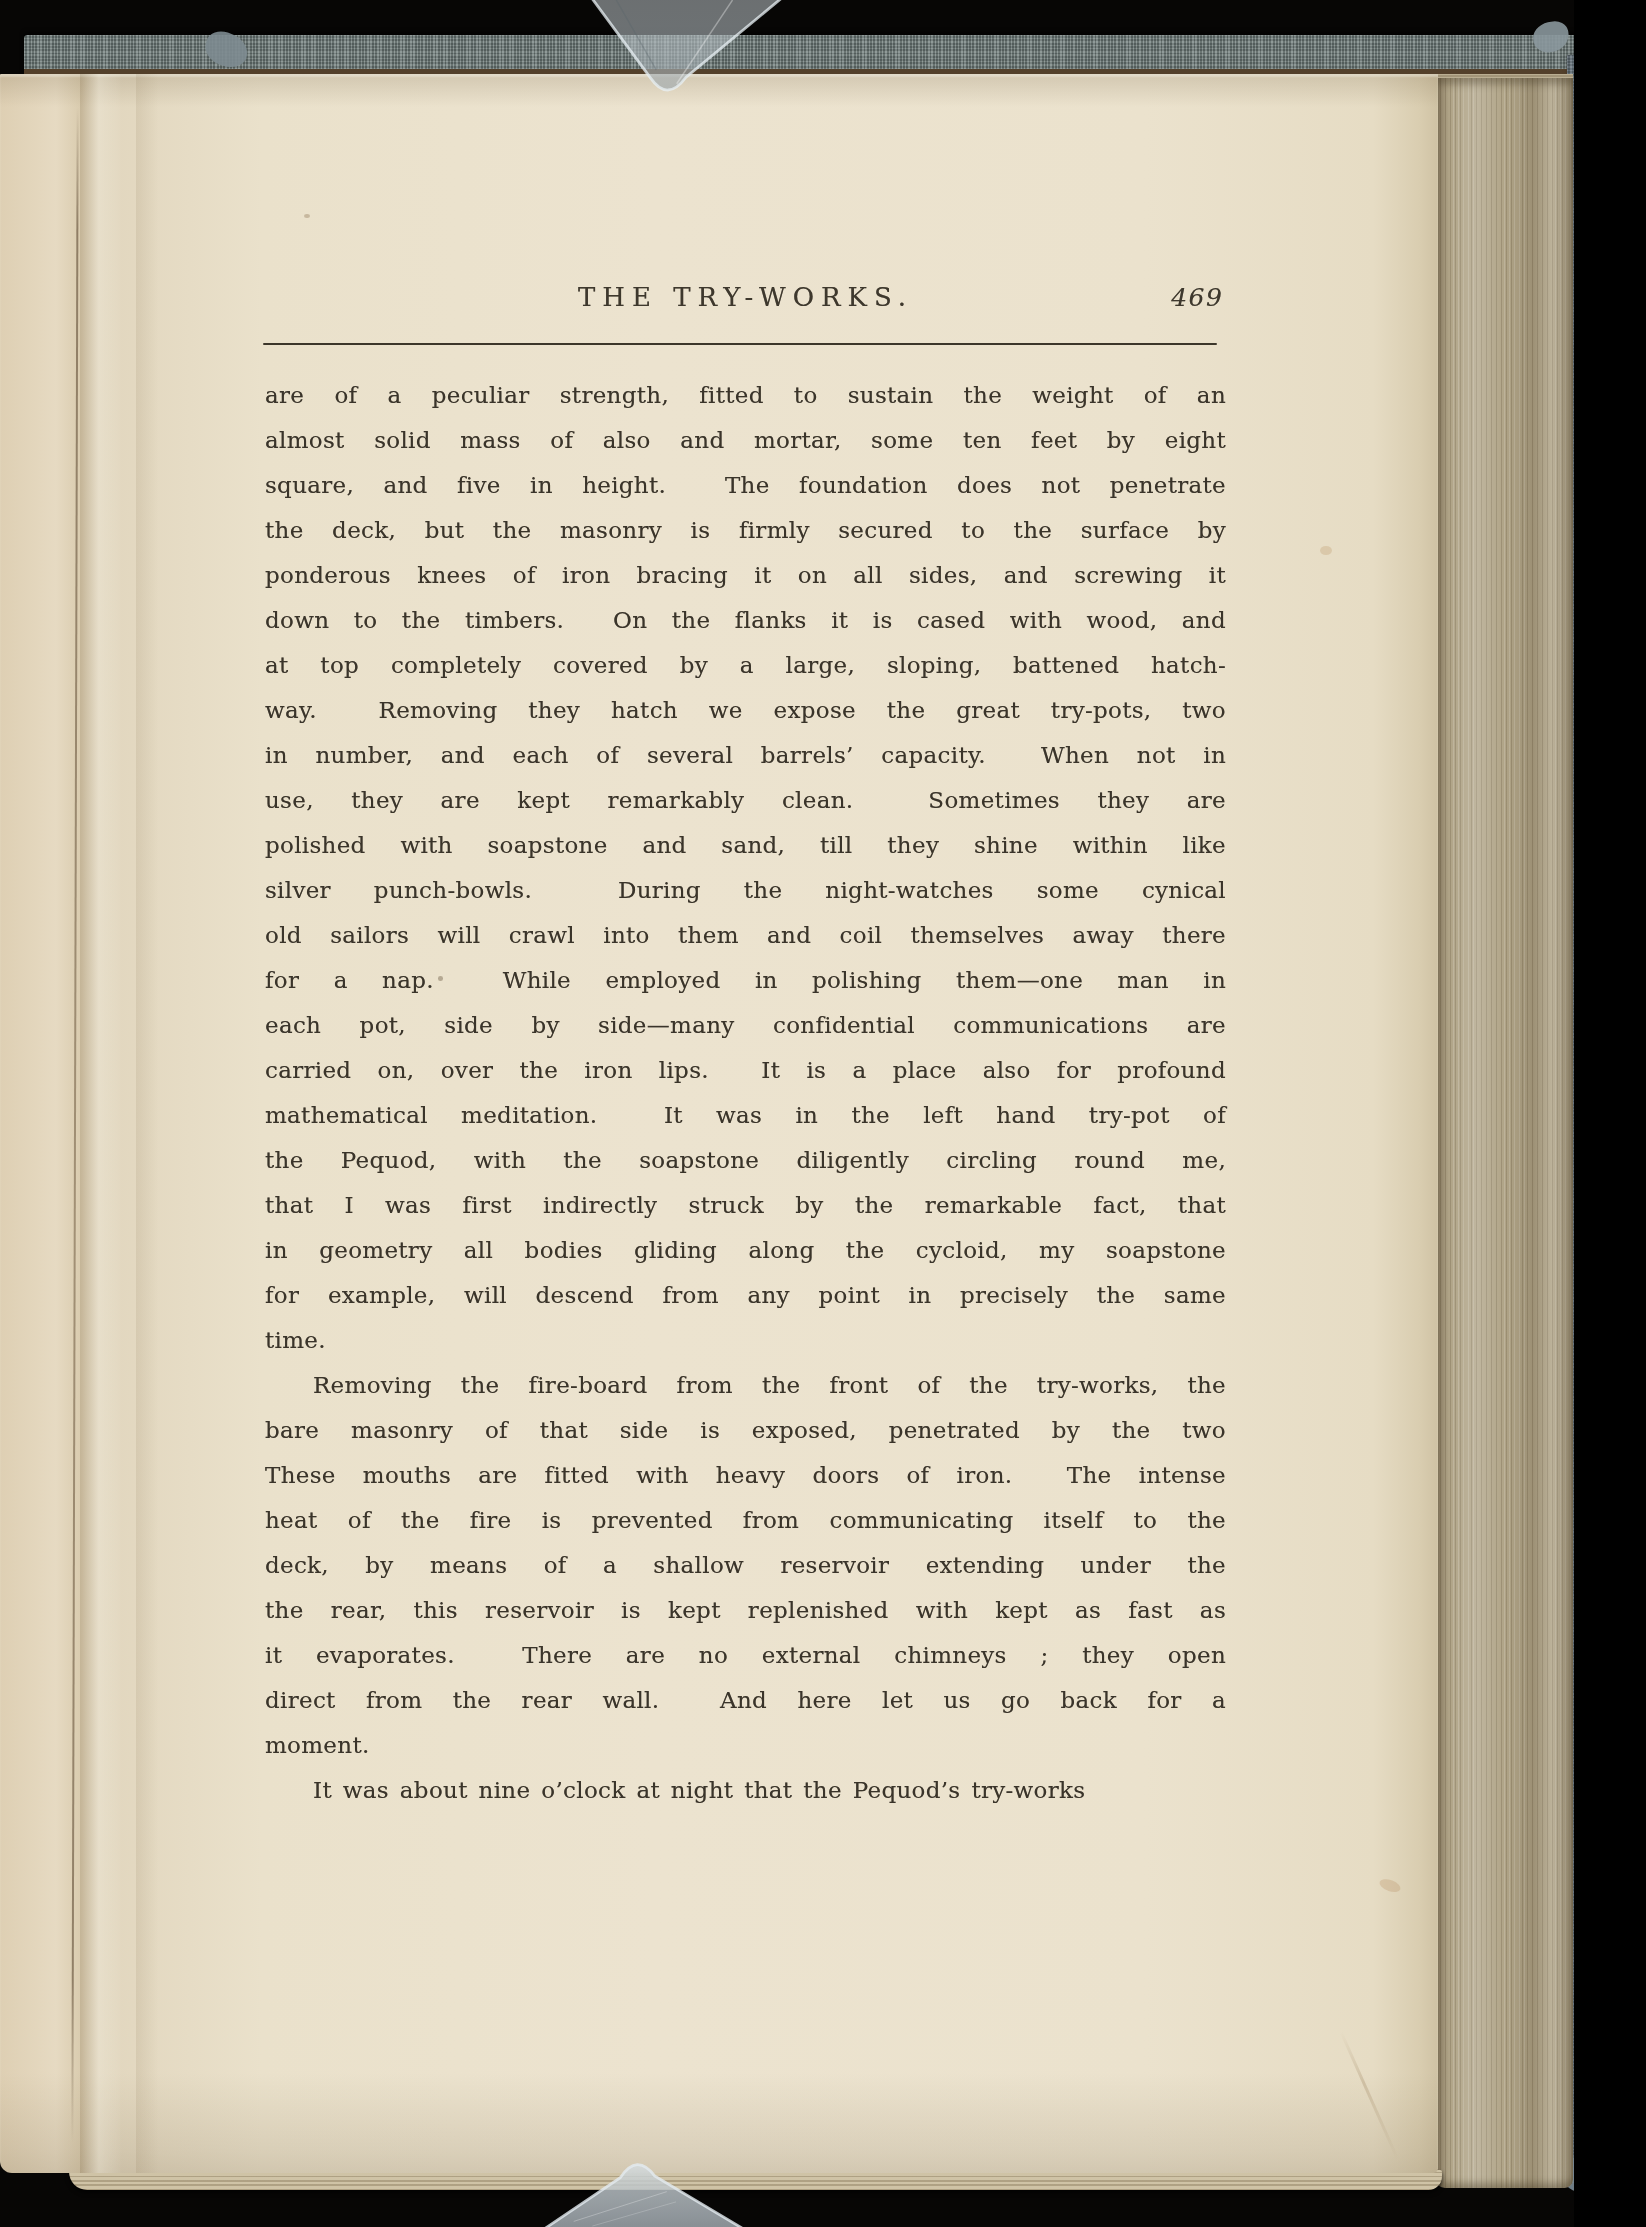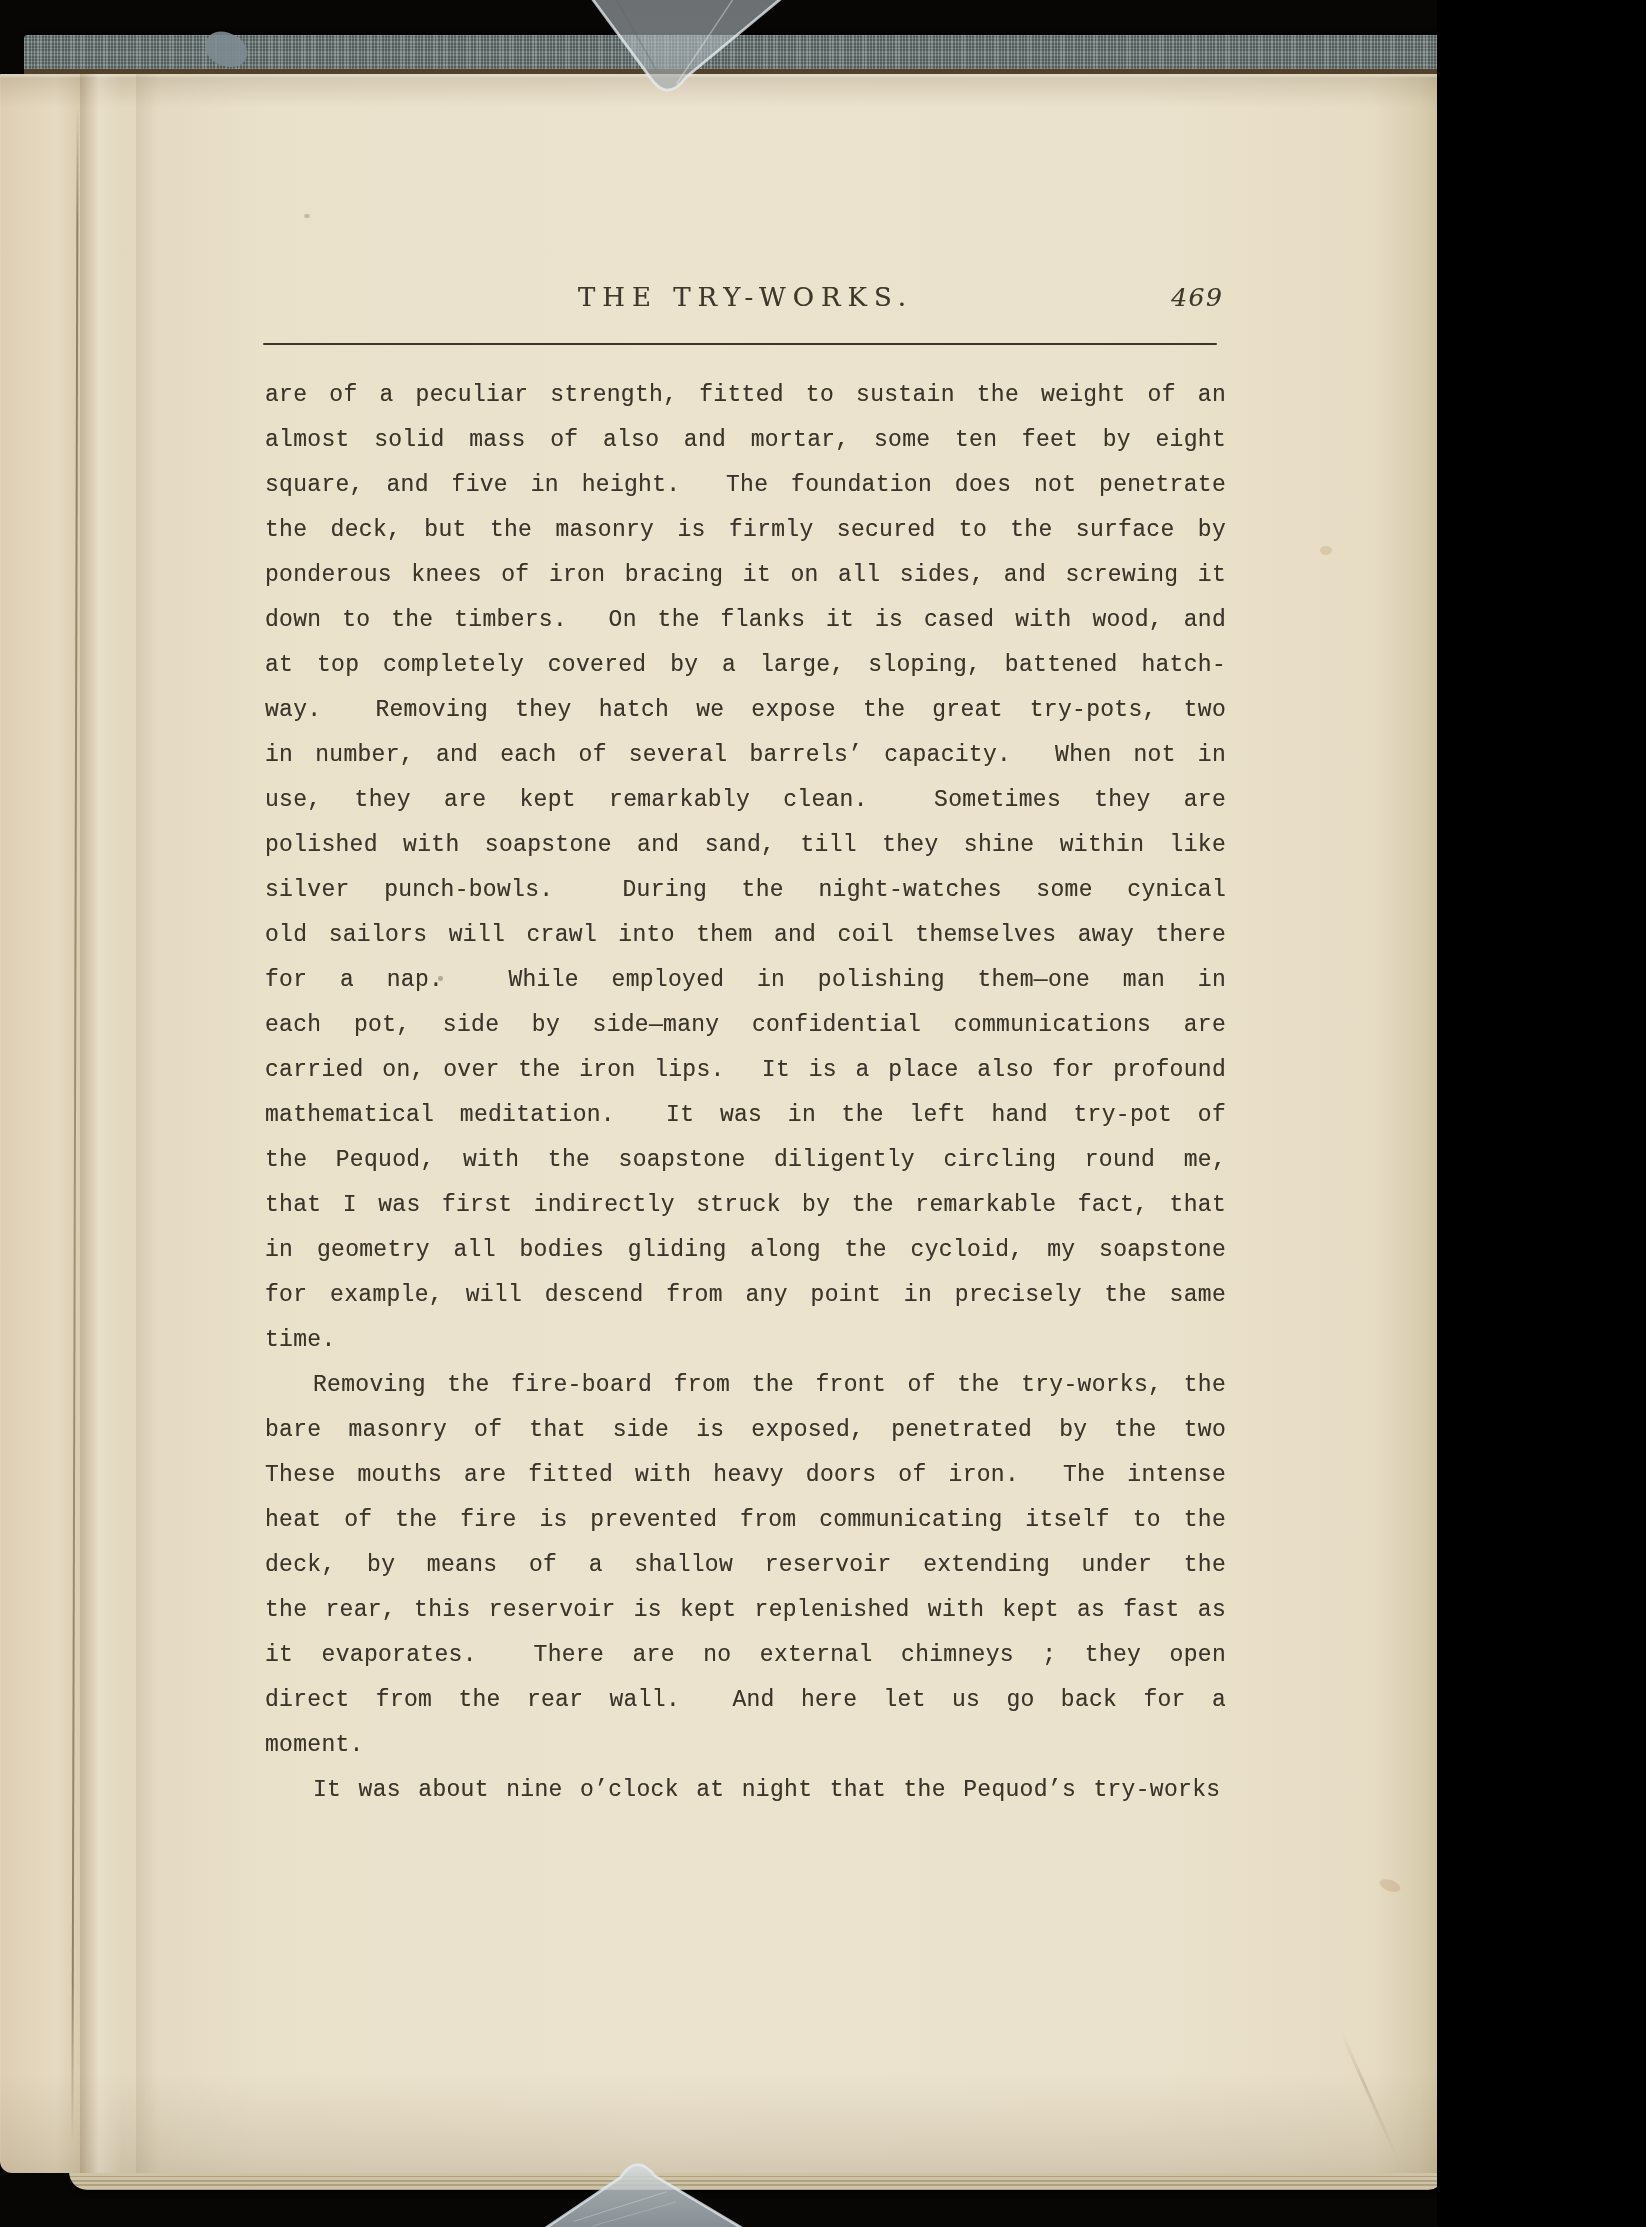--- a/index.html
+++ b/index.html
@@ -1,18 +1,18 @@
 <!DOCTYPE html>
 <html style="font-size:7.5px"><head>
 <meta charset="utf-8">
 <style>
   html, body { margin: 0; padding: 0; background: #000; }
   .scene {
     position: relative;
-    width: 1437px;
+    width: 1574px;
     height: 2227px;
     overflow: hidden;
     background: #070605;
     font-family: "DejaVu Serif", serif;
   }
   
   .cloth-top {
     position: absolute;
     left: 24px; top: 35px;
     width: 1586px; height: 34px;
@@ -138,21 +138,20 @@
   }
   .text-block {
     position: absolute;
     left: 265px; top: 373px;
     width: 961px;
     color: #3a342a;
     font-size: 23px;
     letter-spacing: 0.3px;
     word-spacing: 3.3px;
     text-shadow: 0 0 0.5px rgba(58,52,42,0.45);
-    font-family: Liberation Mono, monospace;
   }
   .text-line {
     height: 45px; line-height: 45px;
     white-space: pre-wrap;
     text-align: justify;
     text-align-last: justify;
   }
   .text-line.end { text-align-last: left; }
   .text-line.indent { text-indent: 48px; }
   

